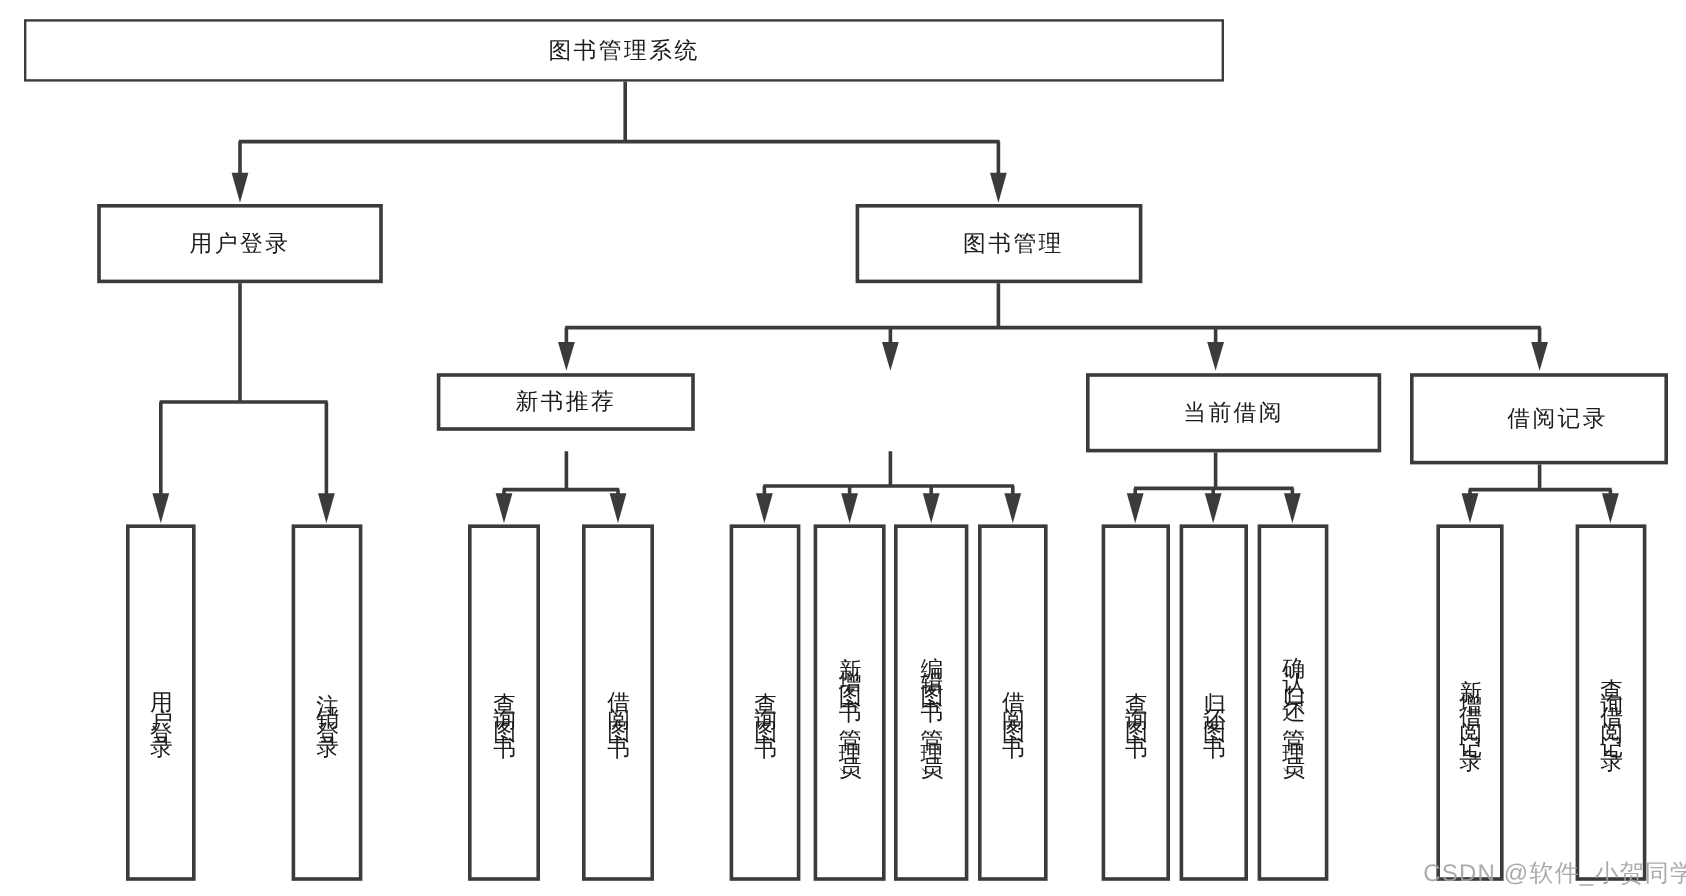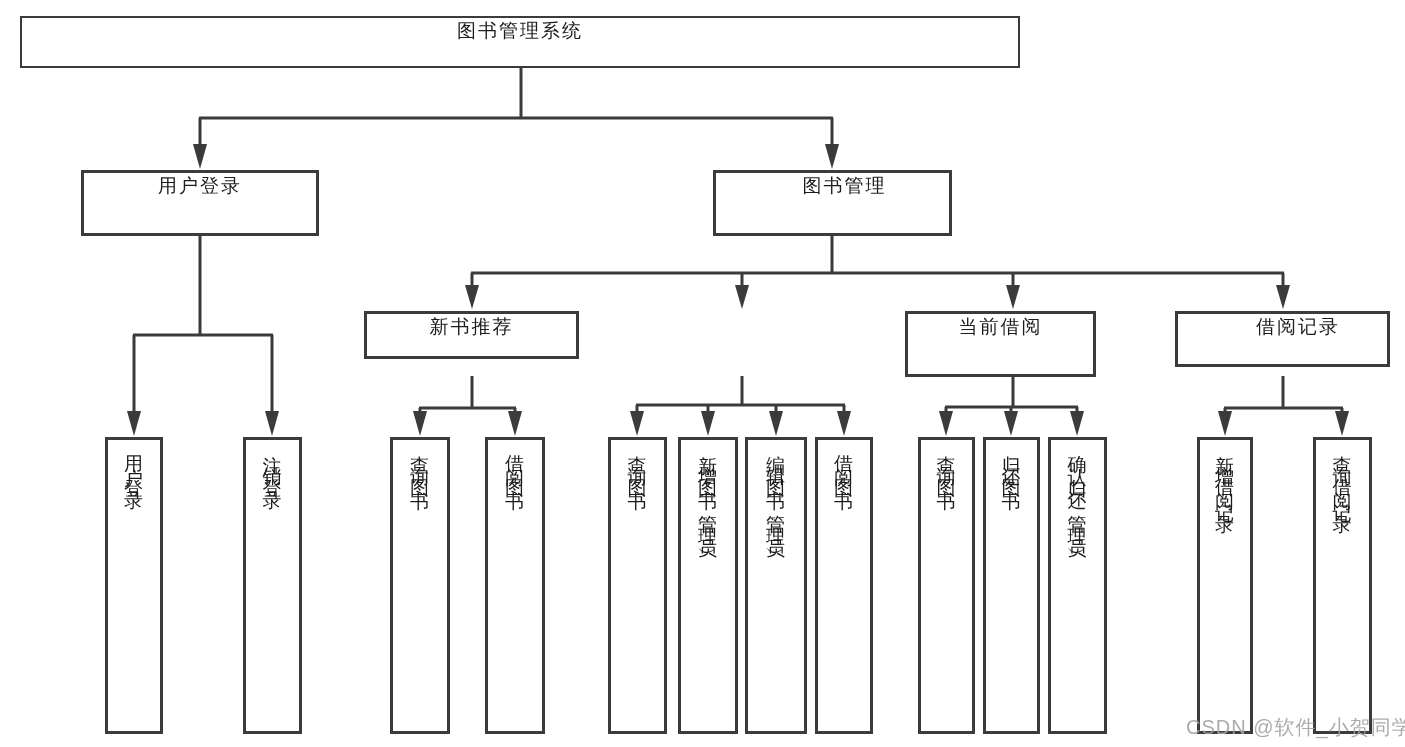--- a/index.html
+++ b/index.html
@@ -22,21 +22,21 @@
     width: 1405px;
     height: 747px;
     pointer-events: none;
   }
   .box {
     position: absolute;
     box-sizing: border-box;
     border: 3px solid #3b3b3b;
     background: #ffffff;
     display: flex;
-    align-items: flex-start;
+    align-items: center;
     justify-content: center;
     color: #1c1c1c;
   }
   .box.root {
     border-width: 2px;
   }
   .h .label {
     font-size: 19px;
     letter-spacing: 2px;
     white-space: nowrap;
@@ -116,24 +116,24 @@
   <div class="box h" style="left:81px; top:170px; width:238px; height:66px;">
     <span class="label">用户登录</span>
   </div>
   <div class="box h" style="left:713px; top:170px; width:239px; height:66px;padding-left:24px;">
     <span class="label">图书管理</span>
   </div>
 
   <div class="box h" style="left:364px; top:311px; width:215px; height:48px;">
     <span class="label">新书推荐</span>
   </div>
-  <div class="box h" style="left:905px; top:311px; width:191px; height:66px;">
+  <div class="box h" style="left:905px; top:311px; width:246px; height:66px;">
     <span class="label">当前借阅</span>
   </div>
-  <div class="box h" style="left:1175px; top:311px; width:215px; height:56px;padding-left:31px;">
+  <div class="box h" style="left:1175px; top:311px; width:215px; height:76px;padding-left:31px;">
     <span class="label">借阅记录</span>
   </div>
 
   <div class="box v" style="left:105px; top:437px; width:58px; height:297px;">
     <span class="label">用户登录</span>
   </div>
   <div class="box v" style="left:243px; top:437px; width:59px; height:297px;">
     <span class="label">注销登录</span>
   </div>
 

